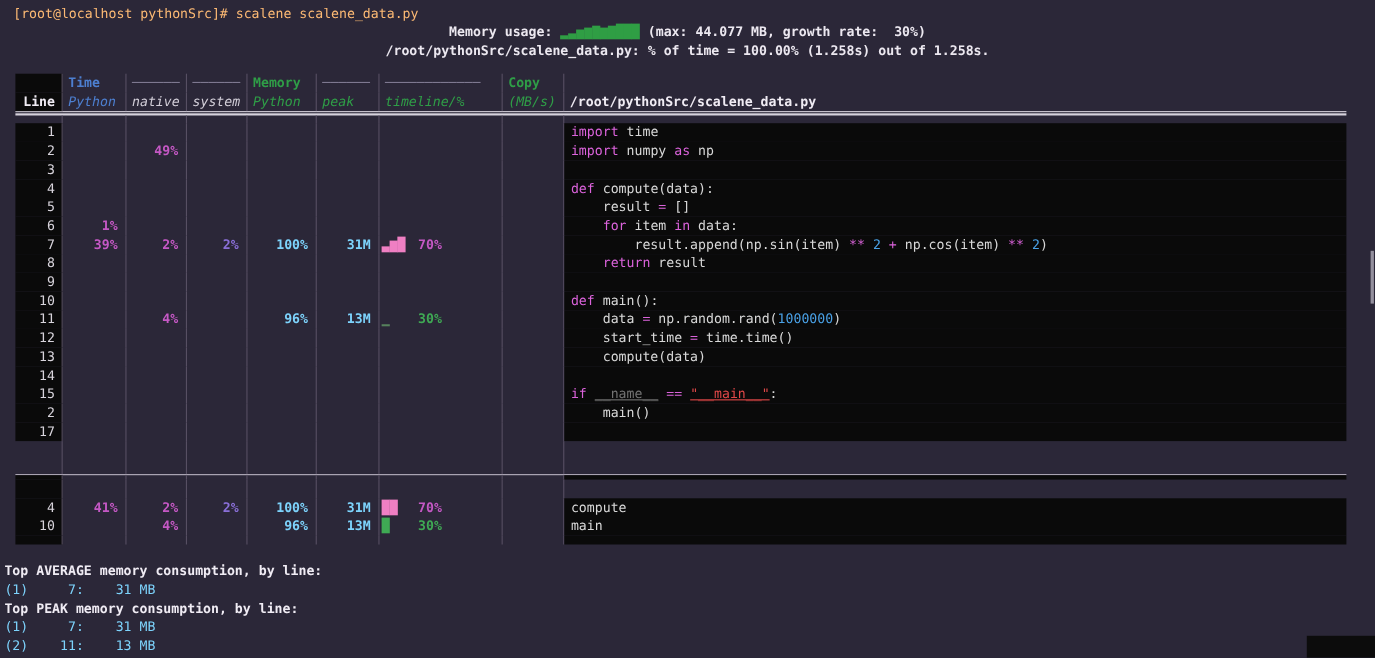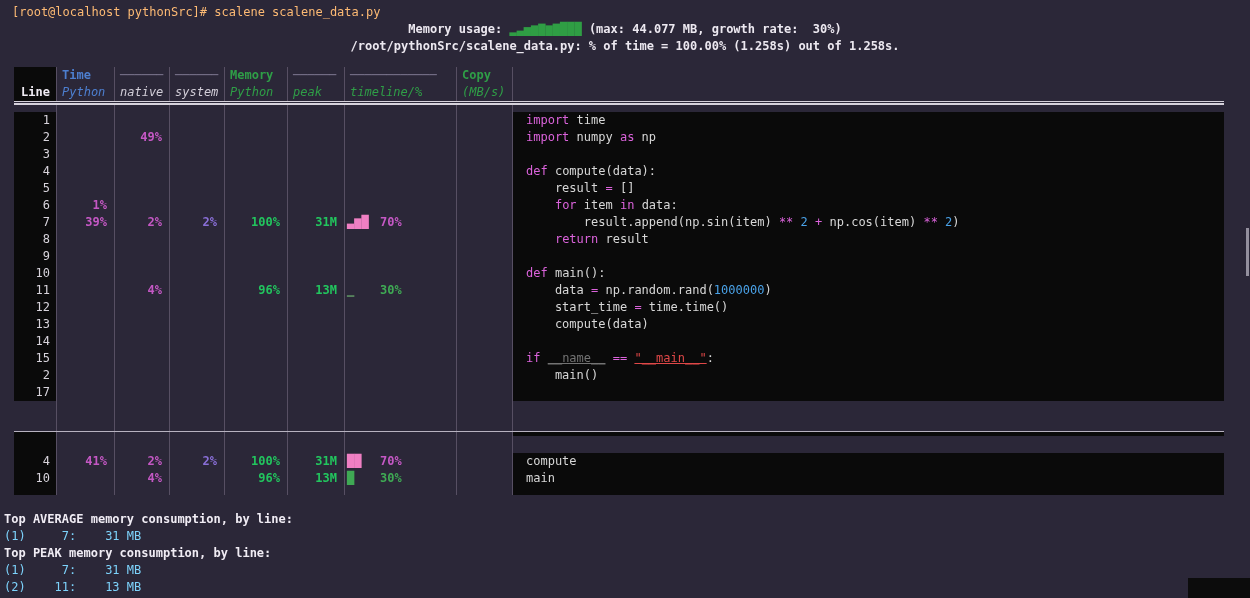--- a/index.html
+++ b/index.html
@@ -21,29 +21,29 @@
   .grid-row { display:grid; grid-template-columns:43px 58px 55px 55px 63px 57px 112px 56px 1fr; }
   .r17 { height:17px; }
   .cell { border-right:1px solid #574f63; white-space:pre; overflow:hidden; line-height:17px; }
   .cell.nob { border-right:none; }
   .blk { background:#0a0a0a; }
 
   .cl-num { text-align:right; padding-right:6px; color:#d8d4dc; }
   .cl-val { text-align:right; padding-right:7px; font-weight:bold; }
   .v-mag { color:#c558c5; }
   .v-vio { color:#8a6fd8; }
-  .v-grn { color:#22c55e; }
+  .v-grn { color:#7dd3fc; }
   .cl-tl { display:flex; padding-left:2px; }
   .spark { display:inline-block; min-width:33px; }
   .pct { font-weight:bold; }
   .c-pink { color:#ef7fc3; }
   .c-magenta { color:#c558c5; }
   .c-green { color:#3fa954; }
   .c-dimgreen { color:#56815c; }
-  .cl-code { padding-left:13px; color:#d8d8d8; }
+  .cl-code { padding-left:6px; color:#d8d8d8; }
 
   .hc { padding-left:5px; }
   .h-blue { color:#4d7fd0; font-weight:bold; }
   .h-blue-it { color:#4d7fd0; font-style:italic; }
   .h-gray-it { color:#d2ced8; font-style:italic; }
   .h-grn { color:#2f9e47; font-weight:bold; }
   .h-grn-it { color:#2f9e47; font-style:italic; }
   .h-dash { color:#7e7890; }
   .h-white { color:#f0ecf4; font-weight:bold; }
 
@@ -96,20 +96,21 @@
 
     <div class="grid-row r17">
       <div class="cell blk cl-num h-white">Line</div>
       <div class="cell hc h-blue-it">Python</div>
       <div class="cell hc h-gray-it">native</div>
       <div class="cell hc h-gray-it">system</div>
       <div class="cell hc h-grn-it">Python</div>
       <div class="cell hc h-grn-it">peak</div>
       <div class="cell hc h-grn-it">timeline/%</div>
       <div class="cell hc h-grn-it">(MB/s)</div>
+      <div class="cell nob hc h-white">/root/pythonSrc/scalene_data.py</div>
     </div>
 
     <div class="dbl"></div>
 
     <div class="grid-row pad6">
       <div class="cell"></div>
         <div class="cell"></div>
         <div class="cell"></div>
         <div class="cell"></div>
         <div class="cell"></div>

